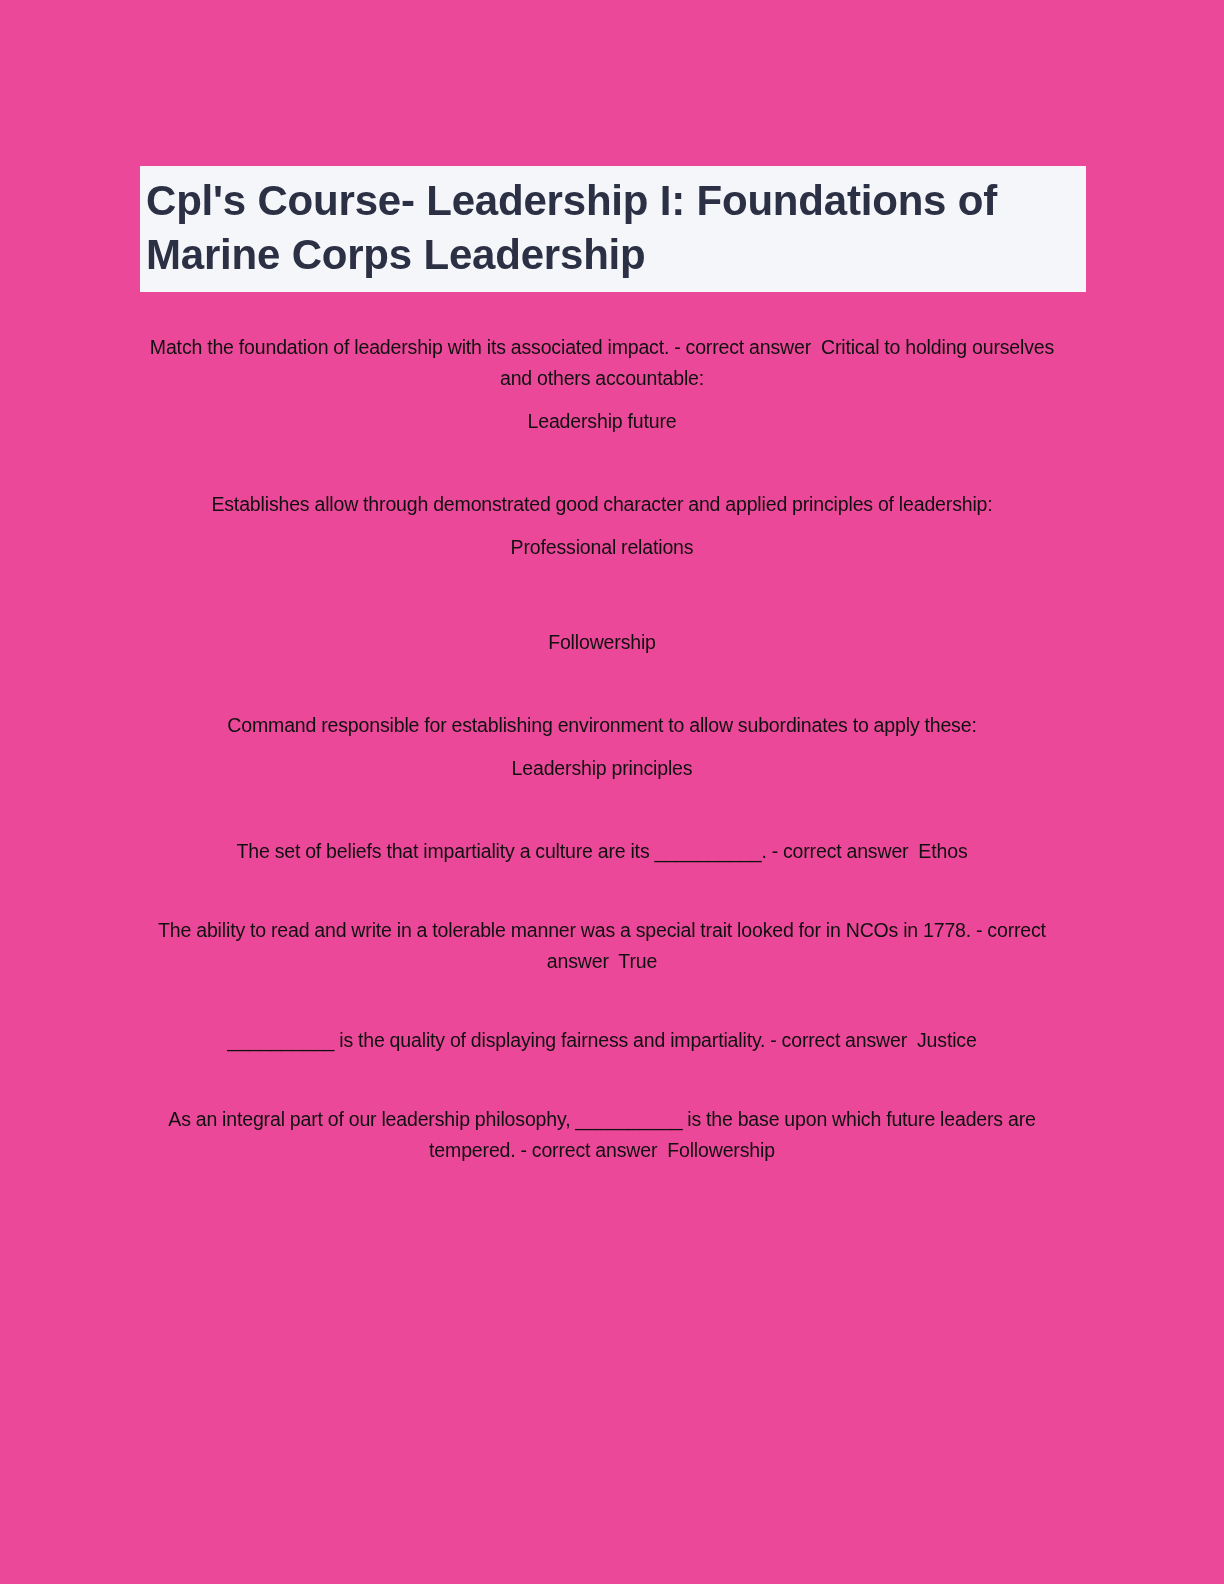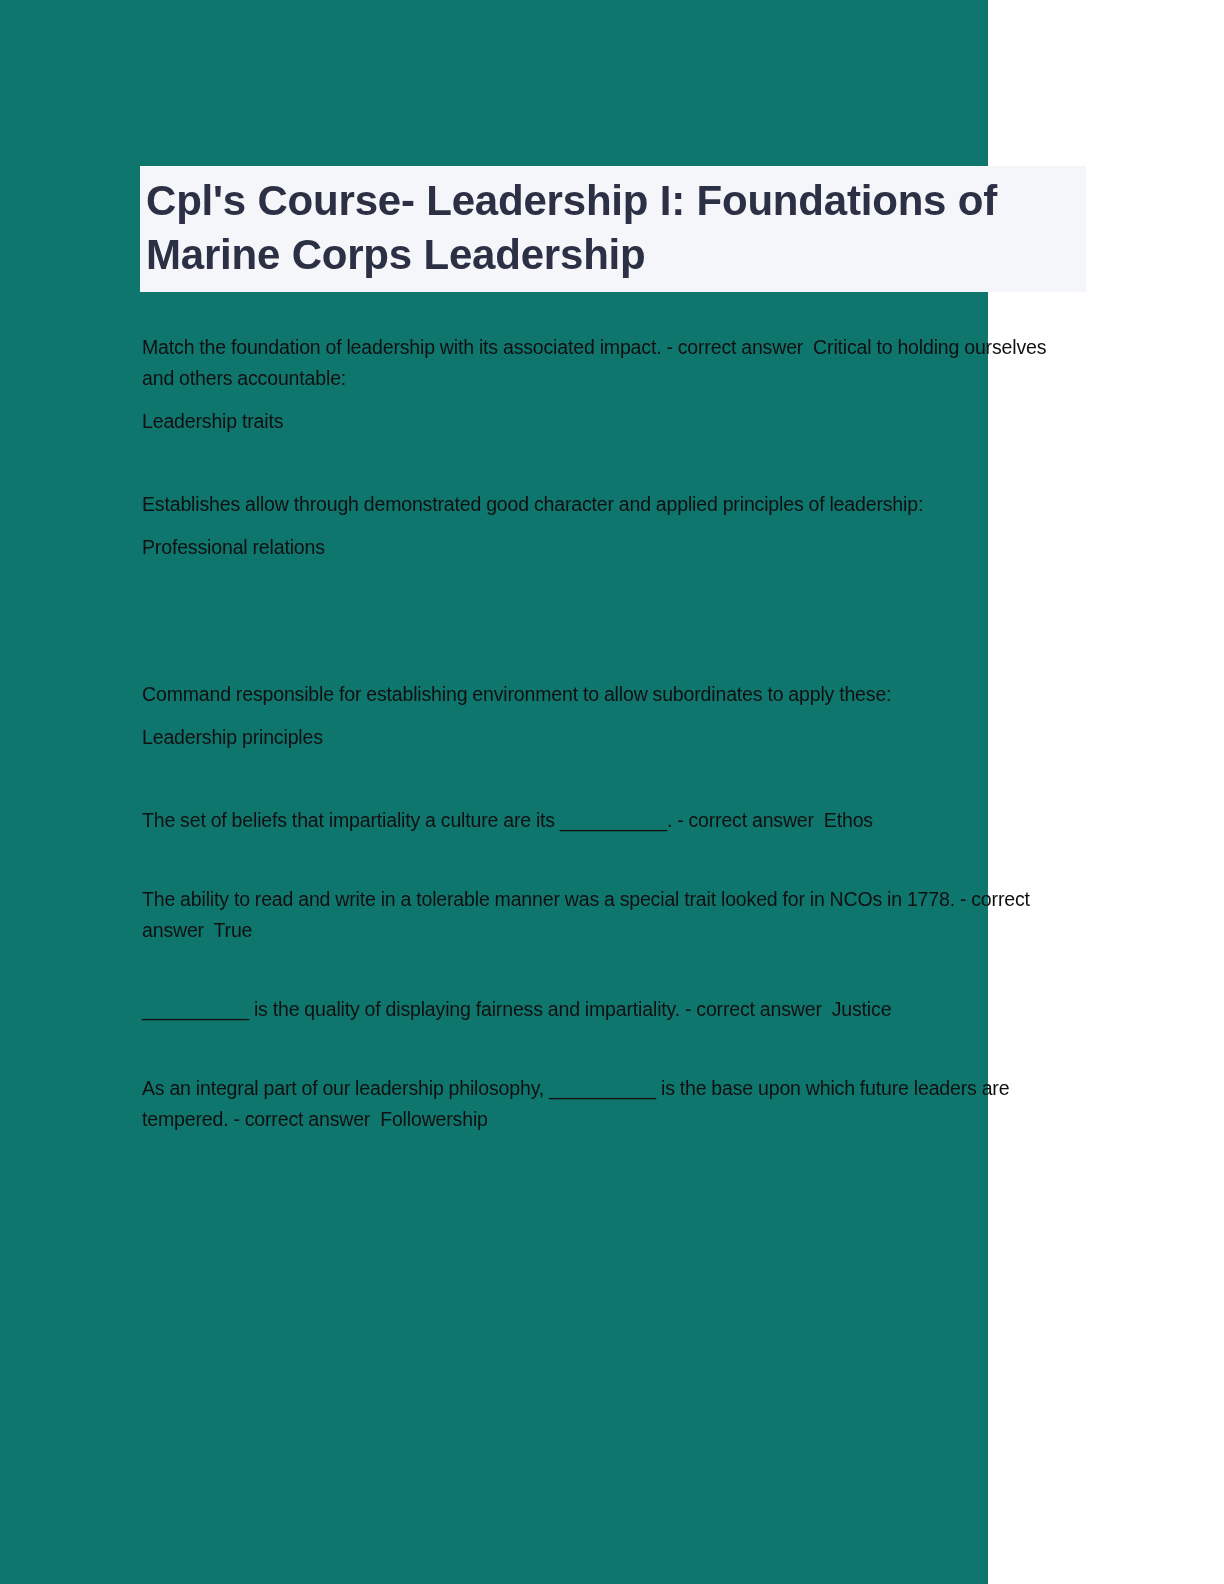--- a/index.html
+++ b/index.html
@@ -9,23 +9,23 @@
   }
   body {
     width: 1224px;
     height: 1584px;
     font-family: "Liberation Sans", sans-serif;
     -webkit-font-smoothing: antialiased;
   }
 
   .page {
     position: relative;
-    width: 988px;
+    width: 1224px;
     height: 1584px;
-    background: #0f766e;
+    background: #ec4899;
     box-sizing: border-box;
   }
 
   .doc-title {
     position: absolute;
     left: 140px;
     top: 138px;
     width: 946px;
     background: #f5f6f9;
     color: #2b3044;
@@ -36,20 +36,21 @@
     letter-spacing: -0.2px;
     padding: 8px 4px 10px 6px;
     box-sizing: border-box;
   }
 
   .body-block {
     position: absolute;
     left: 142px;
     top: 332px;
     width: 920px;
+    text-align: center;
   }
 
   .para {
     font-family: "Liberation Sans", sans-serif;
     font-size: 19.5px;
     line-height: 31px;
     color: #101010;
     margin: 0;
     letter-spacing: -0.15px;
     word-spacing: -0.3px;
@@ -66,29 +67,30 @@
 <body>
 
 <div class="page">
 
   <h1 class="doc-title">Cpl's Course- Leadership I: Foundations of Marine Corps Leadership</h1>
 
   <div class="body-block">
 
     <p class="para">Match the foundation of leadership with its associated impact. - correct answer  Critical to holding ourselves and others accountable:</p>
     <div class="gap-small"></div>
-    <p class="para">Leadership traits</p>
+    <p class="para">Leadership future</p>
     <div class="gap-large"></div>
 
     <p class="para">Establishes allow through demonstrated good character and applied principles of leadership:</p>
     <div class="gap-small"></div>
     <p class="para">Professional relations</p>
     <div class="gap-large"></div>
 
     <div class="gap-small"></div>
+    <p class="para">Followership</p>
     <div class="gap-large"></div>
 
     <p class="para">Command responsible for establishing environment to allow subordinates to apply these:</p>
     <div class="gap-small"></div>
     <p class="para">Leadership principles</p>
     <div class="gap-large"></div>
 
     <p class="para">The set of beliefs that impartiality a culture are its __________. - correct answer  Ethos</p>
     <div class="gap-mid"></div>
 

